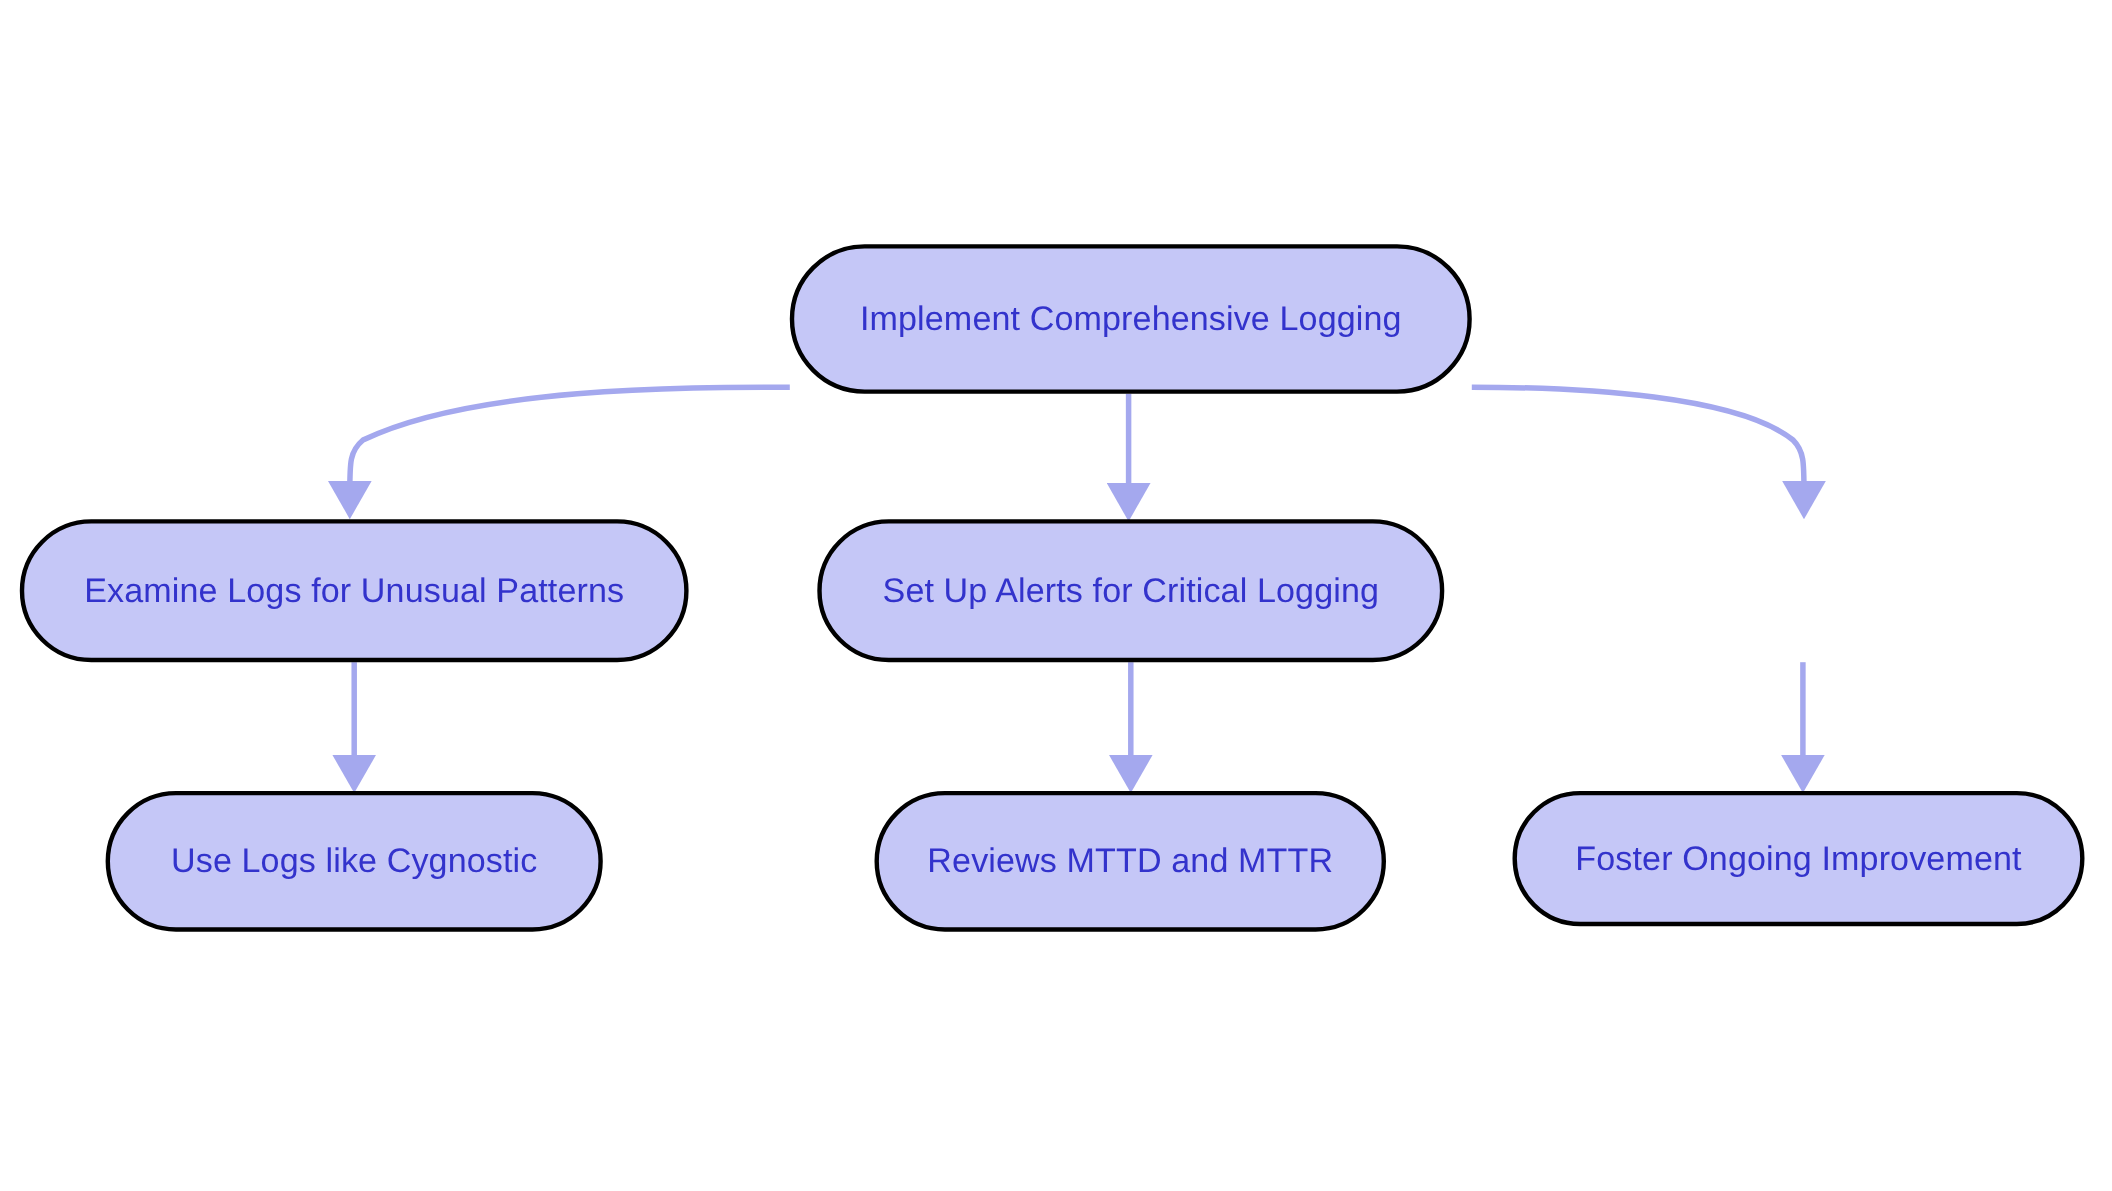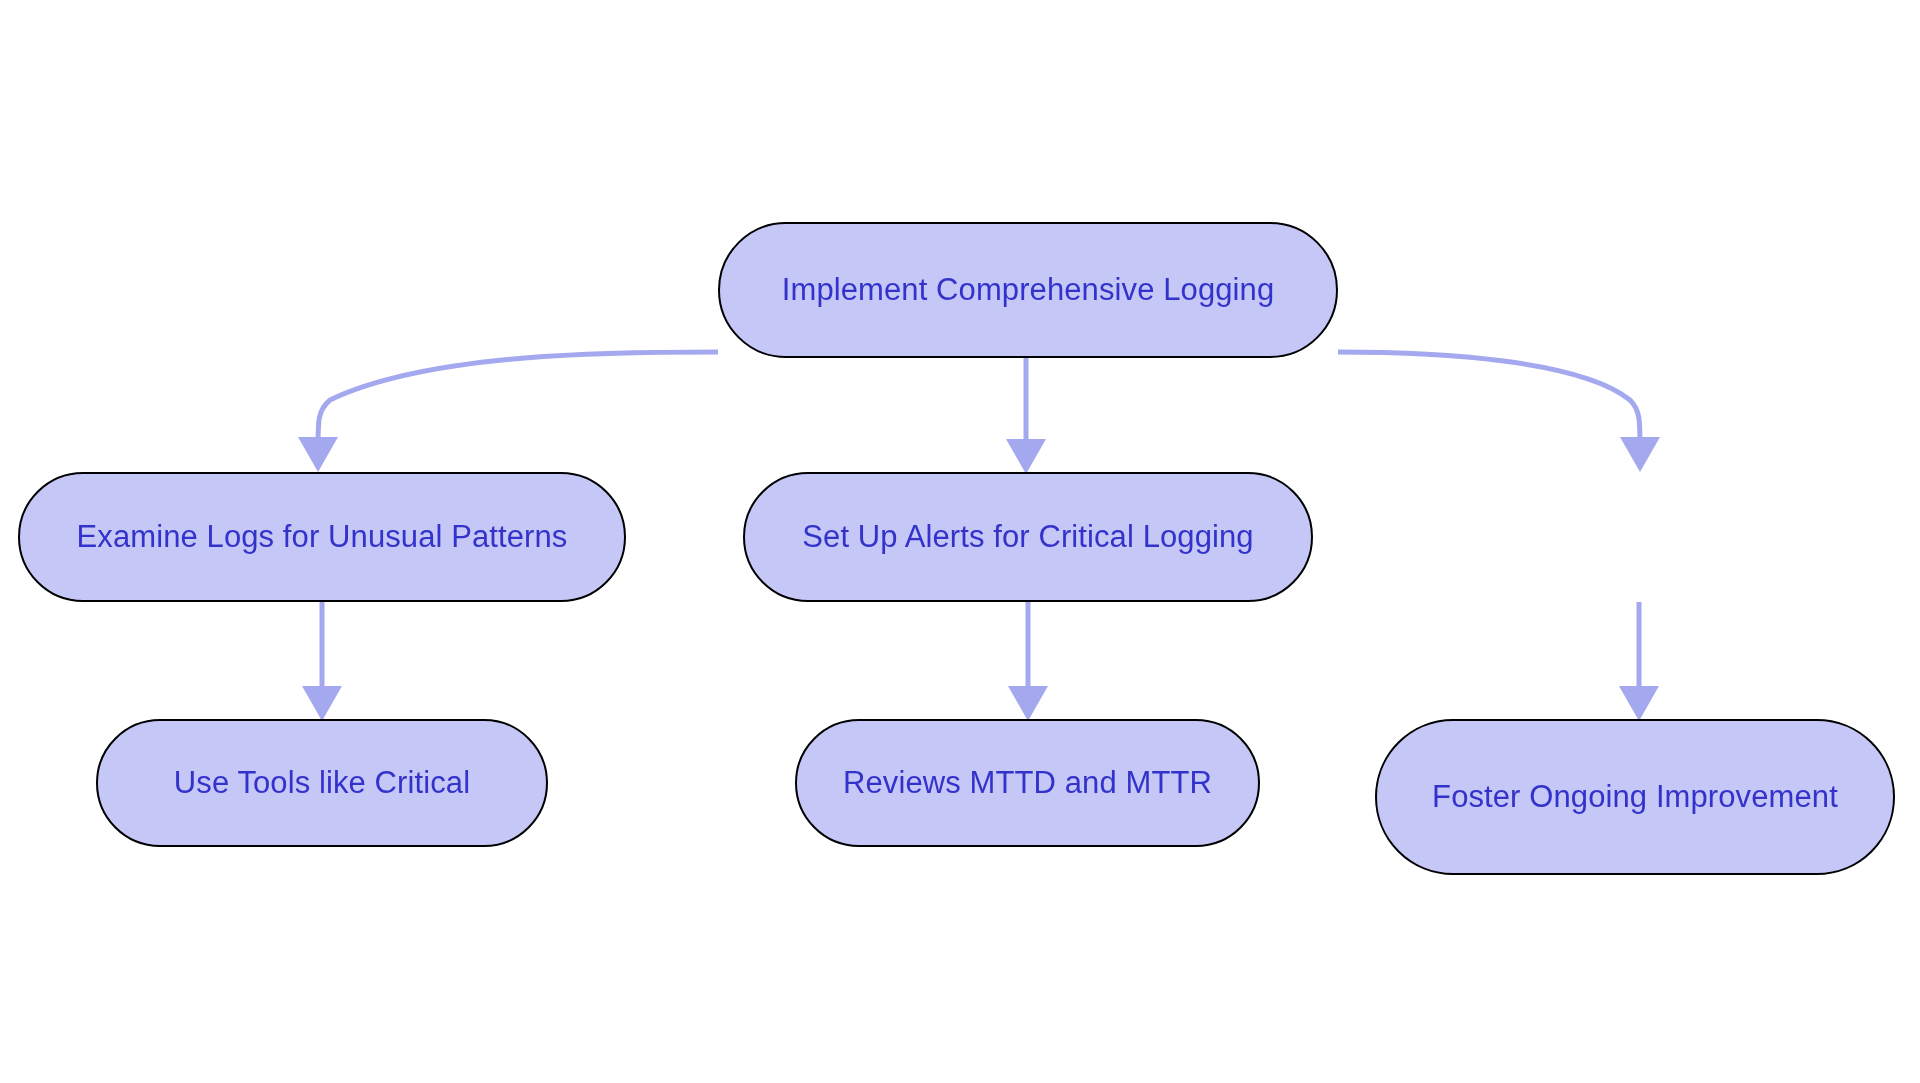--- a/index.html
+++ b/index.html
@@ -25,21 +25,21 @@
     top: 0;
     left: 0;
     width: 1920px;
     height: 1083px;
     pointer-events: none;
   }
   .node {
     position: absolute;
     box-sizing: border-box;
     background: #c5c7f7;
-    border: 2px solid #000000;
+    border: 4px solid #000000;
     border-radius: 999px;
     display: flex;
     align-items: center;
     justify-content: center;
     text-align: center;
   }
   .node-label {
     color: #3333cc;
     font-family: "Liberation Sans", sans-serif;
     font-size: 31px;
@@ -51,21 +51,21 @@
   }
   
   #node-root      { left: 718px;  top: 222px; width: 620px;  height: 136px; }
   
   #node-examine   { left: 18px;   top: 472px; width: 608px;  height: 130px; }
   #node-alerts    { left: 743px;  top: 472px; width: 570px;  height: 130px; }
   #node-reviews   { left: 1437px; top: 472px; width: 404px;  height: 130px; }
   
   #node-tools     { left: 96px;   top: 719px; width: 452px;  height: 128px; }
   #node-mttd      { left: 795px;  top: 719px; width: 465px;  height: 128px; }
-  #node-foster    { left: 1375px; top: 719px; width: 520px;  height: 156px; }
+  #node-foster    { left: 1375px; top: 719px; width: 520px;  height: 123px; }
 </style>
 </head>
 <body>
 
 <div id="diagram-canvas">
 
   <svg id="edge-layer" viewBox="0 0 1920 1083" xmlns="http://www.w3.org/2000/svg">
     <defs>
       <marker id="arrowhead" markerWidth="9" markerHeight="8" refX="2.2" refY="4" orient="auto" markerUnits="strokeWidth">
         <path d="M0,0 L0,8 L7,4 z" fill="#a4a8ee"></path>
@@ -92,21 +92,21 @@
   <div class="node" id="node-examine">
     <span class="node-label">Examine Logs for Unusual Patterns</span>
   </div>
 
   <div class="node" id="node-alerts">
     <span class="node-label">Set Up Alerts for Critical Logging</span>
   </div>
 
 
   <div class="node" id="node-tools">
-    <span class="node-label">Use Tools like Critical</span>
+    <span class="node-label">Use Logs like Cygnostic</span>
   </div>
 
   <div class="node" id="node-mttd">
     <span class="node-label">Reviews MTTD and MTTR</span>
   </div>
 
   <div class="node" id="node-foster">
     <span class="node-label">Foster Ongoing Improvement</span>
   </div>
 

